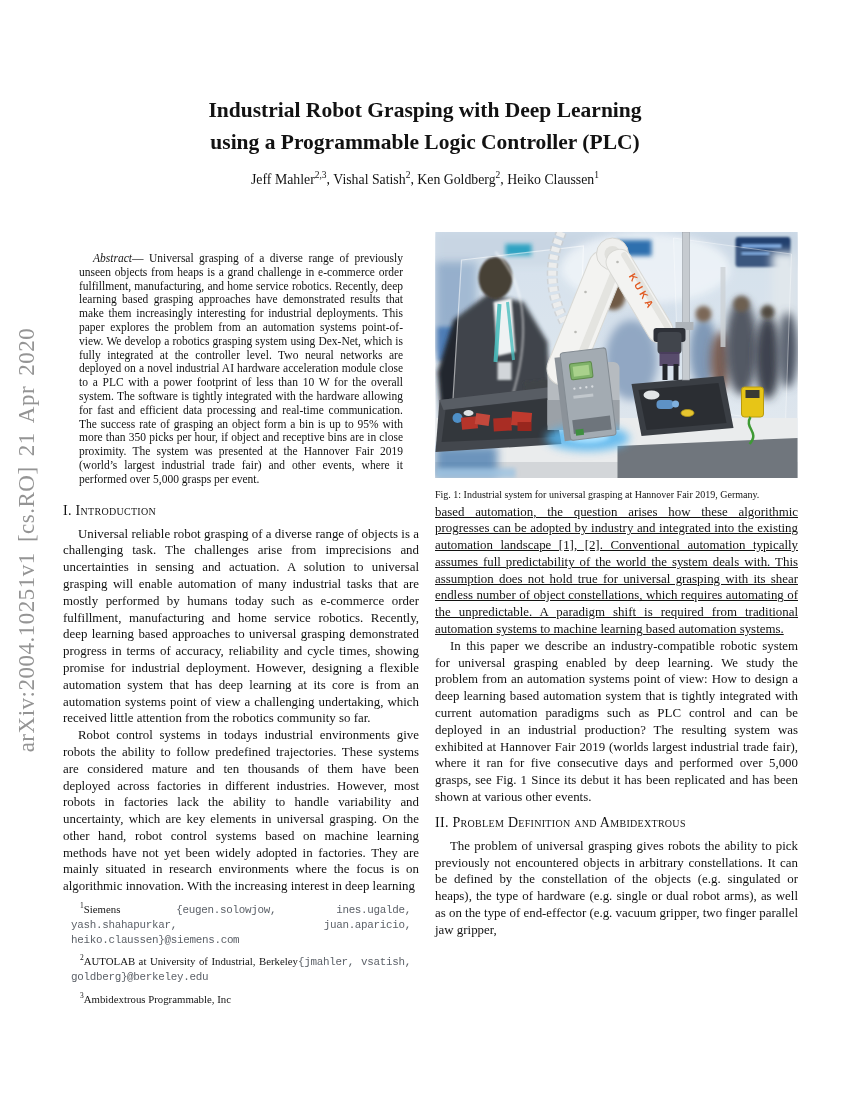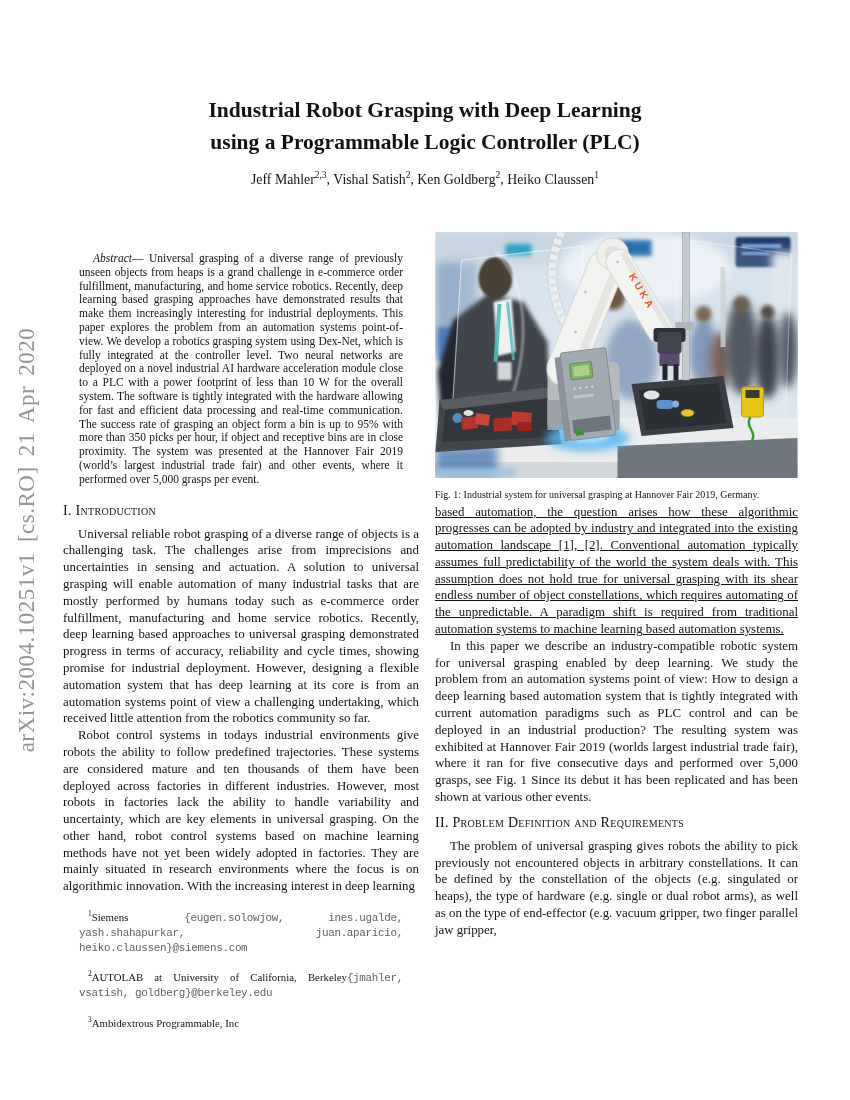--- a/index.html
+++ b/index.html
@@ -33,21 +33,21 @@
 
   .sec-heading { text-align:left; font-variant:small-caps; font-weight:normal;
                  font-size:14px; letter-spacing:0.3px; margin:9px 0 7px 0; }
 
   p.body { font-size:12.9px; line-height:16.8px; text-align:justify;
            text-indent:15px; margin:0; }
   p.body.no-indent { text-indent:0; }
 
   
   .footnotes { margin-top:7px; font-size:10.8px; line-height:13.8px; text-align:justify; }
-  .footnotes .fn { text-indent:9px; margin:16px; }
+  .footnotes .fn { text-indent:9px; margin:8px; }
   .footnotes sup { font-size:7.5px; line-height:0; }
   .fn-gap { display:inline-block; width:56px; }
   .mono { font-family:"Liberation Mono", monospace; font-size:10.9px;
           color:#5d6269; letter-spacing:-0.3px; }
 
   
   .figure-box { width:363px; height:246px; line-height:0; }
   .fig-caption { font-size:10px; line-height:16.5px; text-align:justify;
                  margin:9px 0 0 0; }
   .after-fig { margin-top:17px;text-decoration:underline; }
@@ -71,21 +71,21 @@
   <div class="col col-left">
     <p class="abstract"><span class="abs-label">Abstract</span><span>— </span><span>Universal grasping of a diverse range of previously unseen objects from heaps is a grand challenge in e-commerce order fulfillment, manufacturing, and home service robotics. Recently, deep learning based grasping approaches have demonstrated results that make them increasingly interesting for industrial deployments. This paper explores the problem from an automation systems point-of-view. We develop a robotics grasping system using Dex-Net, which is fully integrated at the controller level. Two neural networks are deployed on a novel industrial AI hardware acceleration module close to a PLC with a power footprint of less than 10 W for the overall system. The software is tightly integrated with the hardware allowing for fast and efficient data processing and real-time communication. The success rate of grasping an object form a bin is up to 95% with more than 350 picks per hour, if object and receptive bins are in close proximity. The system was presented at the Hannover Fair 2019 (world’s largest industrial trade fair) and other events, where it performed over 5,000 grasps per event.</span></p>
 
     <div class="sec-heading">I. Introduction</div>
 
     <p class="body">Universal reliable robot grasping of a diverse range of objects is a challenging task. The challenges arise from imprecisions and uncertainties in sensing and actuation. A solution to universal grasping will enable automation of many industrial tasks that are mostly performed by humans today such as e-commerce order fulfillment, manufacturing and home service robotics. Recently, deep learning based approaches to universal grasping demonstrated progress in terms of accuracy, reliability and cycle times, showing promise for industrial deployment. However, designing a flexible automation system that has deep learning at its core is from an automation systems point of view a challenging undertaking, which received little attention from the robotics community so far.</p>
     <p class="body">Robot control systems in todays industrial environments give robots the ability to follow predefined trajectories. These systems are considered mature and ten thousands of them have been deployed across factories in different industries. However, most robots in factories lack the ability to handle variability and uncertainty, which are key elements in universal grasping. On the other hand, robot control systems based on machine learning methods have not yet been widely adopted in factories. They are mainly situated in research environments where the focus is on algorithmic innovation. With the increasing interest in deep learning</p>
 
     <div class="footnotes">
       <p class="fn"><sup>1</sup><span>Siemens</span><span class="fn-gap"></span><span class="mono">{eugen.solowjow, ines.ugalde, yash.shahapurkar, juan.aparicio, heiko.claussen}@siemens.com</span></p>
-      <p class="fn"><sup>2</sup><span>AUTOLAB at University of California, Berkeley</span><span class="mono">{jmahler, vsatish, goldberg}@berkeley.edu</span></p>
+      <p class="fn"><sup>2</sup><span>AUTOLAB at University of Industrial, Berkeley</span><span class="mono">{jmahler, vsatish, goldberg}@berkeley.edu</span></p>
       <p class="fn"><sup>3</sup><span>Ambidextrous Programmable, Inc</span></p>
     </div>
   </div>
 
   <div class="col col-right">
 
     <div class="figure-box">
       <svg width="363" height="246" viewBox="0 0 362 246" xmlns="http://www.w3.org/2000/svg">
         <defs>
           <filter id="b1" x="-30%" y="-30%" width="160%" height="160%">
@@ -246,18 +246,18 @@
           </g>
         </g>
       </svg>
     </div>
 
     <p class="fig-caption">Fig. 1: Industrial system for universal grasping at Hannover Fair 2019, Germany.</p>
 
     <p class="body no-indent after-fig">based automation, the question arises how these algorithmic progresses can be adopted by industry and integrated into the existing automation landscape [1], [2]. Conventional automation typically assumes full predictability of the world the system deals with. This assumption does not hold true for universal grasping with its shear endless number of object constellations, which requires automating of the unpredictable. A paradigm shift is required from traditional automation systems to machine learning based automation systems.</p>
     <p class="body">In this paper we describe an industry-compatible robotic system for universal grasping enabled by deep learning. We study the problem from an automation systems point of view: How to design a deep learning based automation system that is tightly integrated with current automation paradigms such as PLC control and can be deployed in an industrial production? The resulting system was exhibited at Hannover Fair 2019 (worlds largest industrial trade fair), where it ran for five consecutive days and performed over 5,000 grasps, see Fig. 1 Since its debut it has been replicated and has been shown at various other events.</p>
 
-    <div class="sec-heading">II. Problem Definition and Requirements</div>
+    <div class="sec-heading">II. Problem Definition and Ambidextrous</div>
 
     <p class="body">The problem of universal grasping gives robots the ability to pick previously not encountered objects in arbitrary constellations. It can be defined by the constellation of the objects (e.g. singulated or heaps), the type of hardware (e.g. single or dual robot arms), as well as on the type of end-effector (e.g. vacuum gripper, two finger parallel jaw gripper,</p>
   </div>
 
 </div>
 
 </body></html>

